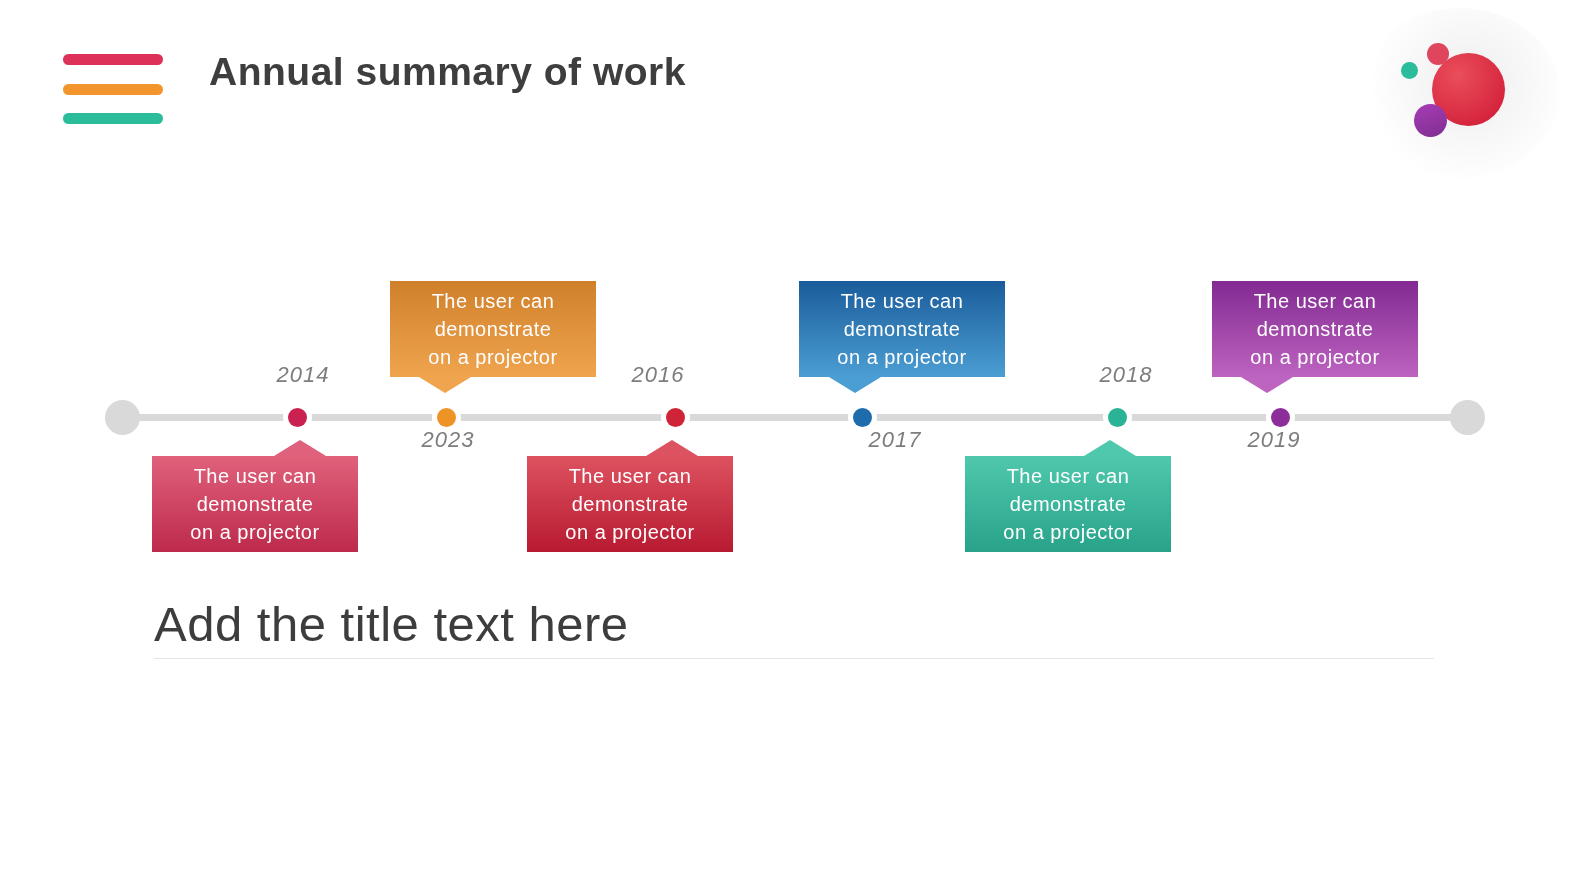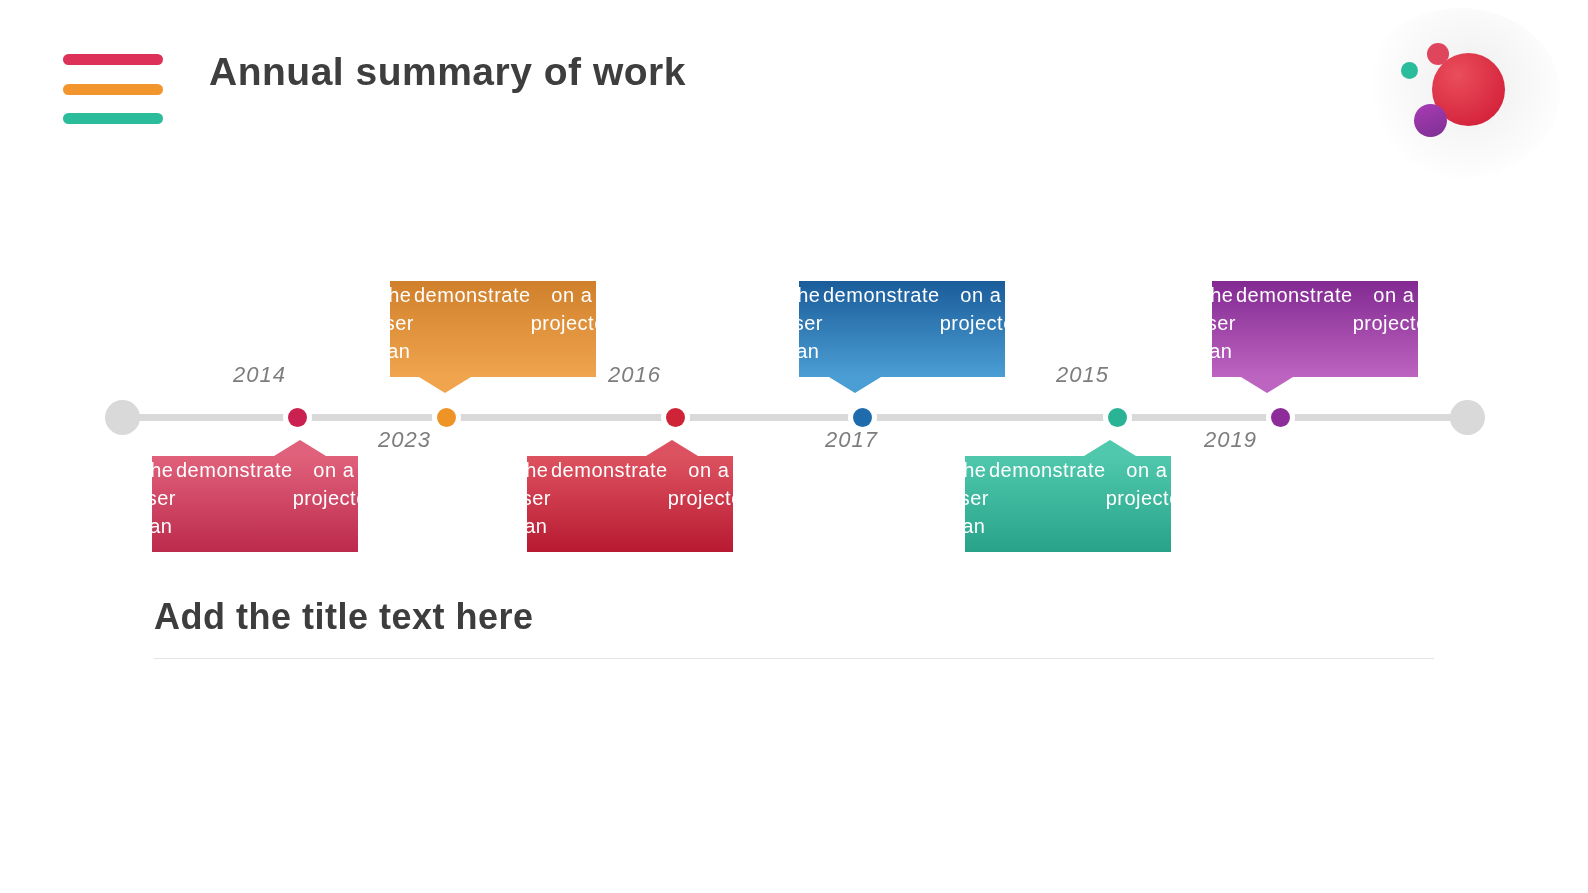--- a/index.html
+++ b/index.html
@@ -28,35 +28,35 @@
   .logo .teal{left:1401px;top:62px;width:17px;height:17px;}
   .logo .purple{left:1414px;top:104px;width:33px;height:33px;}
   
   .tl-line{position:absolute;left:122px;top:414px;width:1345px;height:7px;
     background:#d9d9d9;border-radius:4px;}
   .tl-cap{position:absolute;top:400px;width:35px;height:35px;border-radius:50%;background:#d9d9d9;}
   .tl-cap.left{left:105px;} .tl-cap.right{left:1450px;}
   .event{position:absolute;left:0;top:0;width:100%;height:100%;pointer-events:none;}
   .dot{position:absolute;top:408px;width:19px;height:19px;border-radius:50%;
     background:var(--dot);box-shadow:0 0 0 5px #ffffff;z-index:2;}
-  .year{position:absolute;width:140px;font-size:22px;
+  .year{position:absolute;width:140px;text-align:center;font-size:22px;
     font-style:italic;color:#7d7d7d;letter-spacing:1px;}
   .callout{
     position:absolute;width:206px;height:96px;color:#ffffff;text-align:center;
     font-size:20px;line-height:28px;letter-spacing:0.5px;
     background:linear-gradient(180deg,var(--c1),var(--c2));
-    display:flex;flex-direction:row;justify-content:center;
+    display:flex;flex-direction:column;justify-content:center;
   }
   .callout .line{display:block;}
   .ptr{position:absolute;width:0;height:0;border-left:26px solid transparent;
     border-right:26px solid transparent;}
   .callout.below .ptr{top:-16px;border-bottom:16px solid var(--c1);}
   .callout.above .ptr{top:96px;border-top:16px solid var(--c2);}
   
-  .sec-title{position:absolute;left:154px;top:596px;font-size:36px;font-weight:bold;
+  .sec-title{position:absolute;left:154px;top:596px;font-size:49px;font-weight:normal;
     color:#3d3d3d;letter-spacing:0.5px;}
   .sec-divider{position:absolute;left:154px;top:658px;width:1280px;height:1px;background:#e4e4e4;}
   .sec-body{position:absolute;left:154px;top:671px;width:1272px;font-size:21px;
     line-height:29px;color:#8f8f8f;letter-spacing:0.2px;}
 </style>
 </head>
 <body>
 
 <div class="slide">
 
@@ -95,21 +95,21 @@
     <div class="callout above" style="left:390px;top:281px">
       <span class="ptr" style="left:29px"></span>
       <span class="line">The user can</span>
       <span class="line">demonstrate</span>
       <span class="line">on a projector</span>
     </div>
   </div>
 
   <div class="event" style="--dot: #cf2438; --c1: #dd5260; --c2: #b81a31;">
     <span class="dot" style="left:666px"></span>
-    <div class="year" style="left:608px;top:362px">2016</div>
+    <div class="year" style="left:588px;top:362px">2016</div>
     <div class="callout below" style="left:527px;top:456px">
       <span class="ptr" style="left:119px"></span>
       <span class="line">The user can</span>
       <span class="line">demonstrate</span>
       <span class="line">on a projector</span>
     </div>
   </div>
 
   <div class="event" style="--dot: #1f6cac; --c1: #1a5c9a; --c2: #4b9ed3;">
     <span class="dot" style="left:853px"></span>
@@ -117,21 +117,21 @@
     <div class="callout above" style="left:799px;top:281px">
       <span class="ptr" style="left:30px"></span>
       <span class="line">The user can</span>
       <span class="line">demonstrate</span>
       <span class="line">on a projector</span>
     </div>
   </div>
 
   <div class="event" style="--dot: #2ab394; --c1: #4fc8ad; --c2: #28a389;">
     <span class="dot" style="left:1108px"></span>
-    <div class="year" style="left:1056px;top:362px">2015</div>
+    <div class="year" style="left:1056px;top:362px">2018</div>
     <div class="callout below" style="left:965px;top:456px">
       <span class="ptr" style="left:119px"></span>
       <span class="line">The user can</span>
       <span class="line">demonstrate</span>
       <span class="line">on a projector</span>
     </div>
   </div>
 
   <div class="event" style="--dot: #8d2d9a; --c1: #822a92; --c2: #bd63c0;">
     <span class="dot" style="left:1271px"></span>

